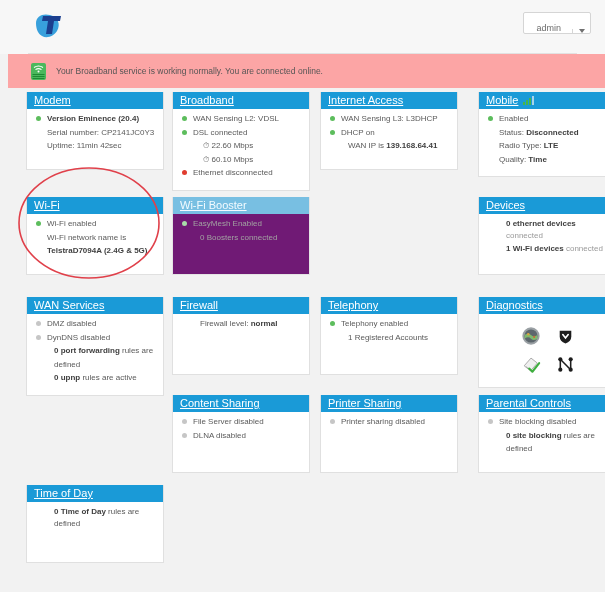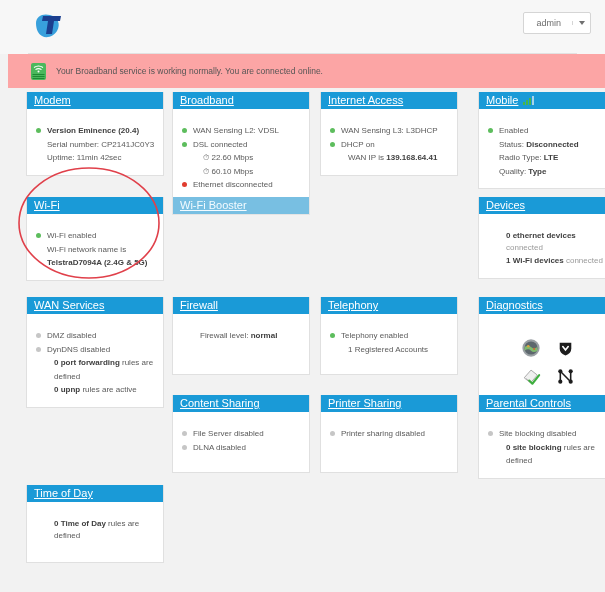--- a/index.html
+++ b/index.html
@@ -22,21 +22,21 @@
     position: absolute; left: 0; top: 0;
     width: 605px; height: 54px;
     background: #f7f7f7;
   }
   .logo {
     position: absolute; left: 30px; top: 10px;
     width: 42px; height: 34px;
   }
   .acct-wrap {
     position: absolute; right: 14px; top: 12px;
-    display: flex; align-items: center;
+    display: flex; align-items: flex-end;
     height: 22px;
     border: 1px solid #d5d5d5;
     border-radius: 2px;
     background: #ffffff;
   }
   .acct-name {
     font-size: 9px; color: #6d6d6d;
     padding: 0 11px 0 12px;
     display: flex; align-items: center;
     line-height: 1;
@@ -102,21 +102,21 @@
     gap: 5px;
   }
   .card-head-title {
     font-size: 11px;
     color: #ffffff;
     text-decoration: underline;
     line-height: 1;
     white-space: nowrap;
   }
   .card-body {
-    padding: 16px 7px 9px 9px;
+    padding: 4px 7px 9px 9px;
     min-height: 60px;
   }
 
   
   .card.faded { background: #701a75; border-color: #e4e4e4; }
   .card.faded .card-head { background: #78bfe2; }
   .card.faded .card-head-title { color: #f3fbff; }
 
   
   ul.items { list-style: none; margin: 0; padding: 0; }
@@ -260,41 +260,47 @@
               <i></i>
               <i></i>
               <i></i>
             </span>
           </div>
           <div class="card-body">
             <ul class="items">
               <li class="bulleted"><span class="dot"></span><span>Enabled</span></li>
               <li class="plain"><span>Status: </span><span class="b">Disconnected</span></li>
               <li class="plain"><span>Radio Type: </span><span class="b">LTE</span></li>
-              <li class="plain"><span>Quality: </span><span class="b">Type</span></li>
+              <li class="plain"><span>Quality: </span><span class="b">Time</span></li>
             </ul>
           </div>
         </div>
       </div>
       <div class="row" style="position: absolute; left: 0px; top: 105px; width: 553px; height: 94px;">
         <div class="card c0">
           <div class="card-head">
             <span class="card-head-title">Wi-Fi</span>
           </div>
           <div class="card-body">
             <ul class="items">
               <li class="bulleted"><span class="dot"></span><span>Wi-Fi enabled</span></li>
               <li class="plain"><span>Wi-Fi network name is</span></li>
               <li class="plain"><span class="b">TelstraD7094A (2.4G &amp; 5G)</span></li>
             </ul>
           </div>
         </div>
         <div class="card c1 faded">
           <div class="card-head">
             <span class="card-head-title">Wi-Fi Booster</span>
+          </div>
+          <div class="card-body">
+            <ul class="items">
+              <li class="bulleted"><span class="dot pale"></span><span class="fadedtext">EasyMesh Enabled</span></li>
+              <li class="nobullet-indent"><span class="fadedtext">0 Boosters</span><span class="fadedtext"> connected</span></li>
+            </ul>
           </div>
         </div>
         <div class="card c3">
           <div class="card-head">
             <span class="card-head-title">Devices</span>
           </div>
           <div class="card-body">
             <ul class="items">
               <li class="nobullet-indent"><span class="b">0 ethernet devices</span><span class="muted"> connected</span></li>
               <li class="nobullet-indent"><span class="b">1 Wi-Fi devices</span><span class="muted"> connected</span></li>

